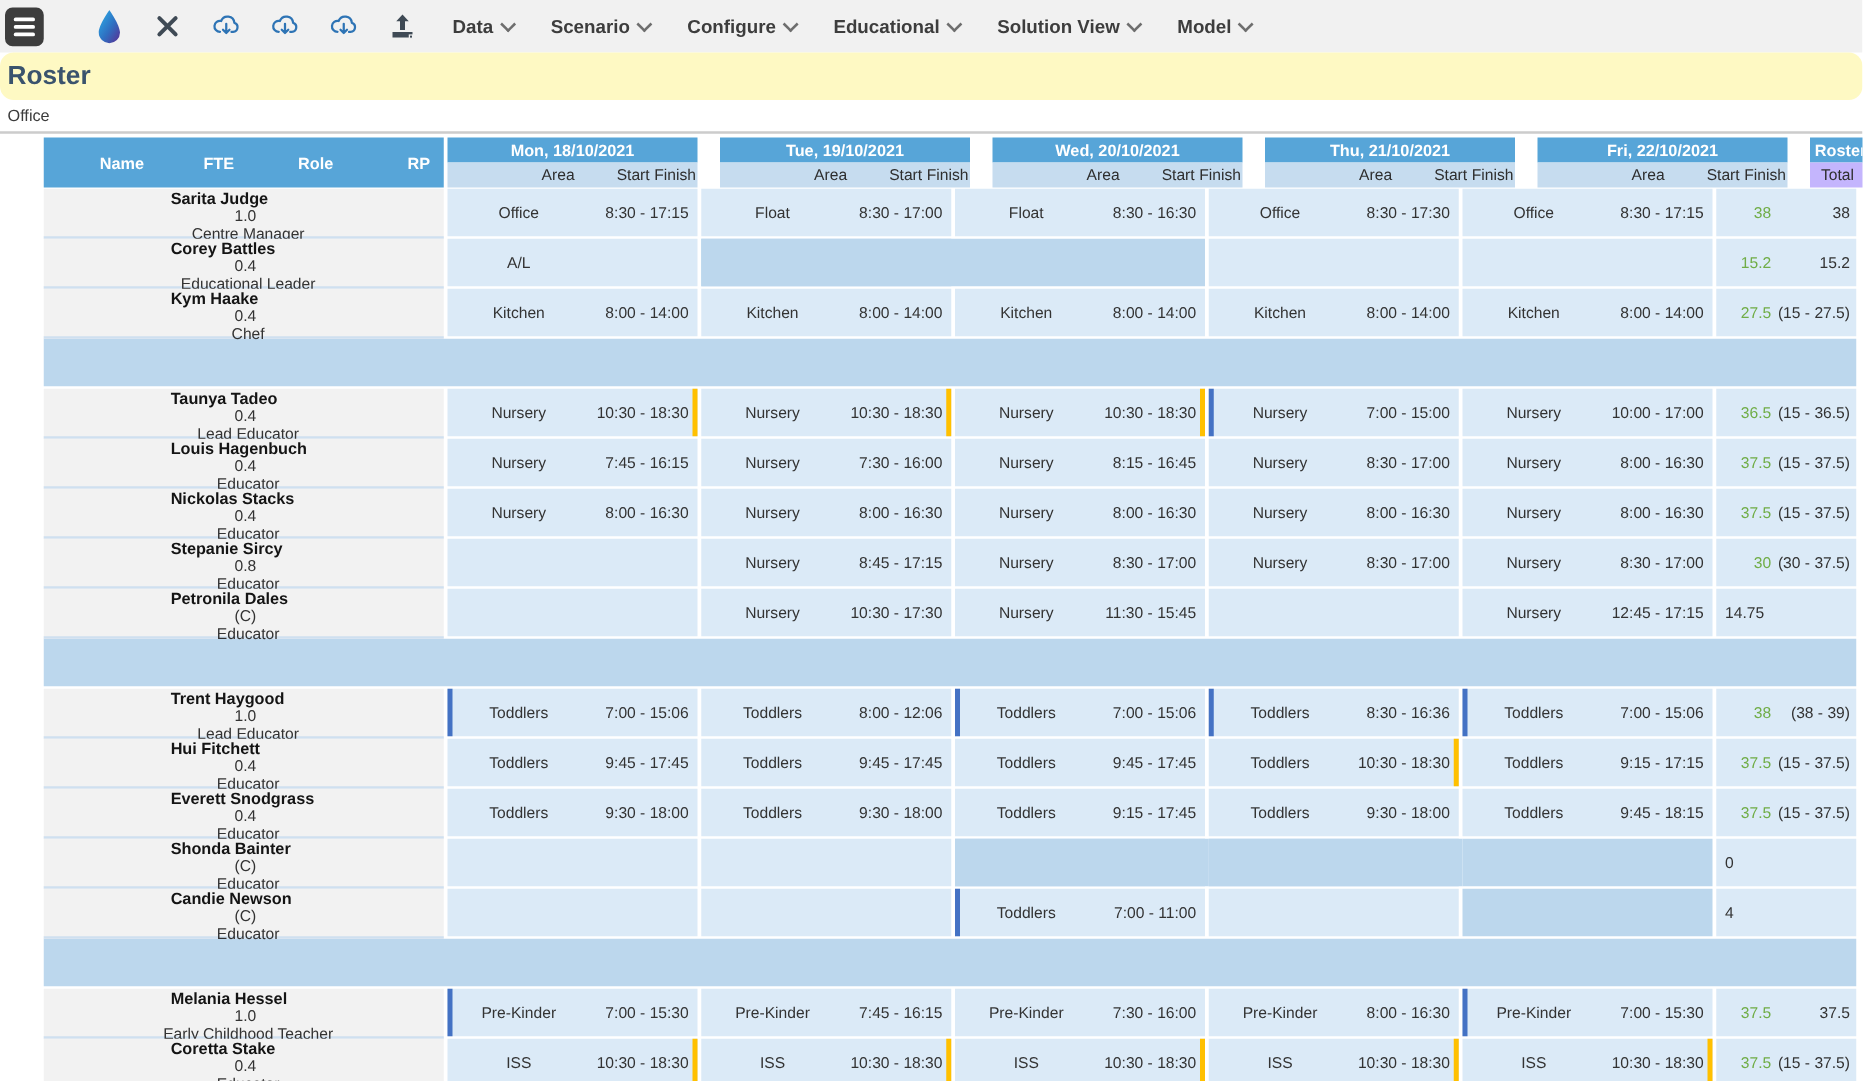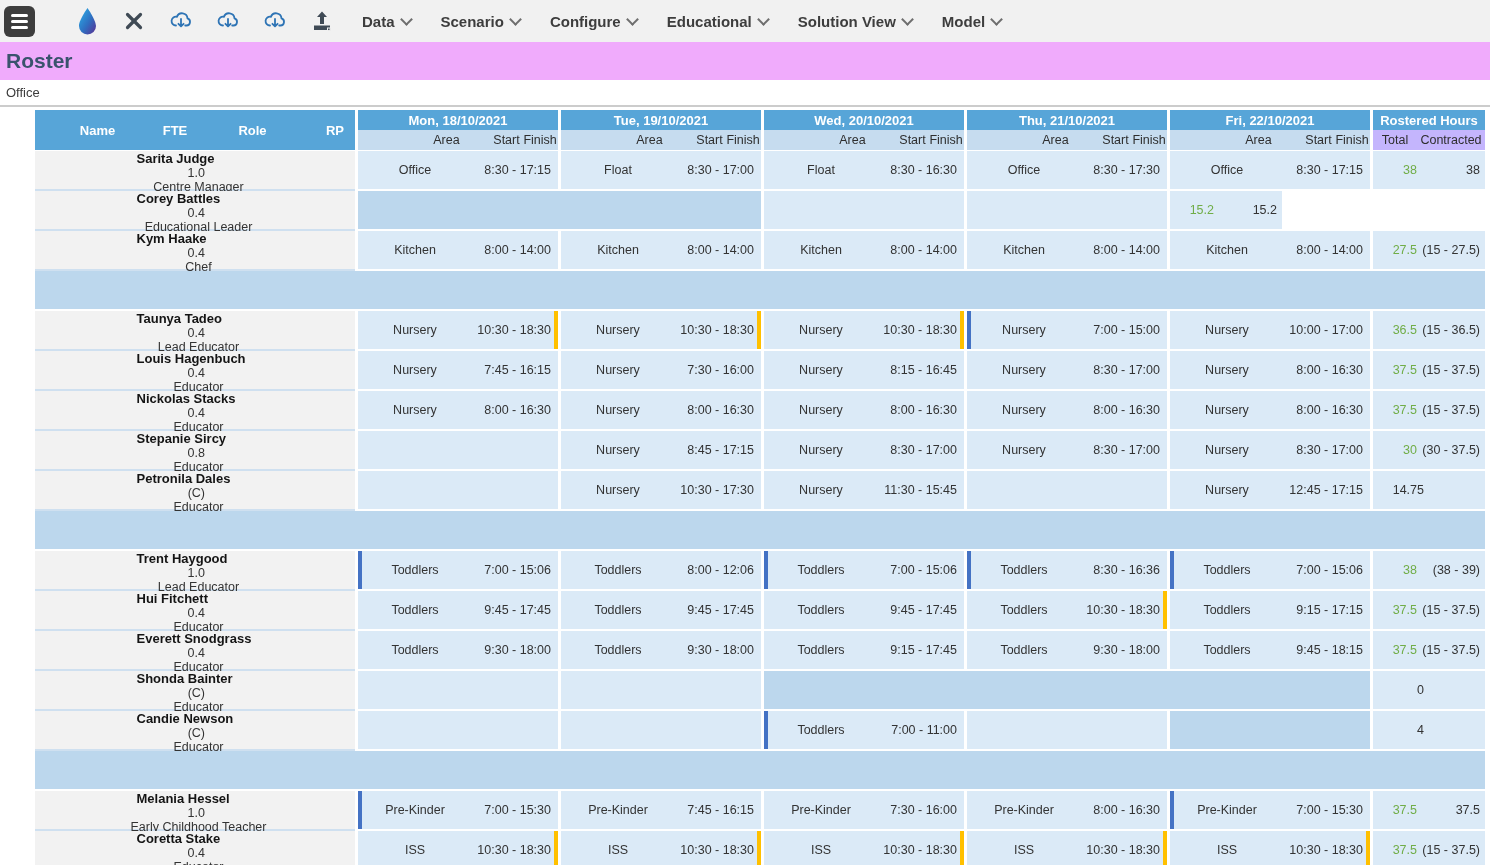--- a/index.html
+++ b/index.html
@@ -13,31 +13,31 @@
   .hamburger{width:31px;height:31px;background:#3d3d3d;border:none;border-radius:6px;
     margin-left:4px;display:flex;flex-direction:column;justify-content:center;align-items:center;gap:3px;cursor:pointer;}
   .hamburger span{display:block;width:17px;height:3px;background:#fff;border-radius:2px;}
   .tb-icons{display:flex;align-items:center;gap:23px;margin-left:40px;}
   .tb-icons .icon{display:inline-flex;align-items:center;justify-content:center;width:24px;height:26px;cursor:pointer;}
   .menus{display:flex;align-items:center;gap:30px;margin-left:28px;text-align:center;}
   .menu-item{display:flex;align-items:center;gap:7px;font-size:15px;font-weight:700;color:#3d3d3d;cursor:pointer;}
   .chev{display:inline-block;width:7px;height:7px;border-right:2px solid #6e6e6e;border-bottom:2px solid #6e6e6e;
     transform:rotate(45deg);margin-top:-3px;}
   
-  .titlebar{height:38px;background:#f0abfc;display:flex;align-items:center;}
+  .titlebar{height:38px;background:#fef9c3;display:flex;align-items:center;border-radius:11px;}
   .titlebar .t{font-size:21px;font-weight:700;color:#3a536d;padding-left:6px;}
   .subtitlebar{height:25px;background:#fff;border-bottom:2px solid #cccccc;display:flex;align-items:center;}
   .subtitlebar .s{font-size:13px;color:#3c3c3c;padding-left:6px;}
   
   .table-wrap{margin:3px 0 0 35px;width:1450px;}
   .thead{display:flex;margin-bottom:1px;}
   .left-hdr{width:320px;height:40px;background:#57a5d8;display:flex;align-items:center;margin-right:3px;}
   .left-hdr span{color:#fff;font-weight:700;font-size:13px;text-align:center;}
   .lh-name{width:125px;} .lh-fte{width:30px;} .lh-role{width:125px;} .lh-rp{width:40px;}
-  .hslot{width:200px;margin-right:3px;}
+  .hslot{width:200px;margin-right:18px;}
   .dayhdr{height:20px;background:#57a5d8;color:#fff;font-weight:700;font-size:13px;
     display:flex;align-items:center;justify-content:center;}
   .subhdr{height:20px;background:#c6dcef;display:flex;align-items:center;font-size:12.5px;color:#2e2e2e;}
   .sh-area{width:114px;text-align:center;padding-left:44px;} .sh-start{width:40px;text-align:center;} .sh-finish{width:46px;text-align:center;}
   .hours-hdr{width:112px;}
   .subhdr-h{height:20px;background:#c4b5fd;display:flex;align-items:center;font-size:12.5px;color:#2e2e2e;}
   .sh-total{width:44px;text-align:center;} .sh-contr{flex:1;text-align:center;}
   .trow{display:flex;height:40px;}
   .lcell{width:320px;height:38px;background:#f2f2f2;border-bottom:2px solid #cfe0f0;
     box-sizing:content-box;display:flex;align-items:center;margin-right:3px;height:38px;}
@@ -50,21 +50,21 @@
   .slot.namerge{background:#bcd7ed;}
   .cell{position:absolute;left:0;top:0;width:200px;height:38px;background:#dbeaf7;
     display:flex;align-items:center;}
   .cell.na{background:#bcd7ed;}
   .cell .area{width:114px;text-align:center;font-size:12.5px;color:#333;}
   .cell .time{flex:1;text-align:right;padding-right:7px;font-size:12.5px;color:#333;white-space:nowrap;}
   .mark-l{position:absolute;left:0;top:0;bottom:0;width:4px;background:#4472c4;}
   .mark-r{position:absolute;right:0;top:0;bottom:0;width:4px;background:#ffc000;}
   .hcell{width:112px;height:38px;background:#dbeaf7;display:flex;align-items:center;}
   .total{width:44px;text-align:right;font-size:12.5px;color:#70ad47;}
-  .total.dark{color:#333;text-align:right;padding-left:7px;}
+  .total.dark{color:#333;text-align:left;padding-left:7px;}
   .contr{flex:1;text-align:right;padding-right:5px;font-size:12.5px;color:#333;white-space:nowrap;}
   .seprow{height:38px;background:#bcd7ed;margin-bottom:2px;width:1450px;}
 </style>
 </head>
 <body>
 
 <div class="topbar">
   <button class="hamburger">
     <span></span>
       <span></span>
@@ -248,20 +248,26 @@
         <span class="contr">38</span>
       </div>
     </div>
     <div class="trow">
       <div class="lcell">
         <span class="nm">Corey Battles</span>
         <span class="fte">0.4</span>
         <span class="role">Educational Leader</span>
         <span class="rp">RP</span>
       </div>
+      <div class="slot">
+        <div class="cell">
+          <span class="area">A/L</span>
+          <span class="time"></span>
+        </div>
+      </div>
       <div class="slot namerge">
         <div class="cell na"></div>
       </div>
       <div class="slot">
         <div class="cell na"></div>
       </div>
       <div class="slot">
         <div class="cell"></div>
       </div>
       <div class="slot">

